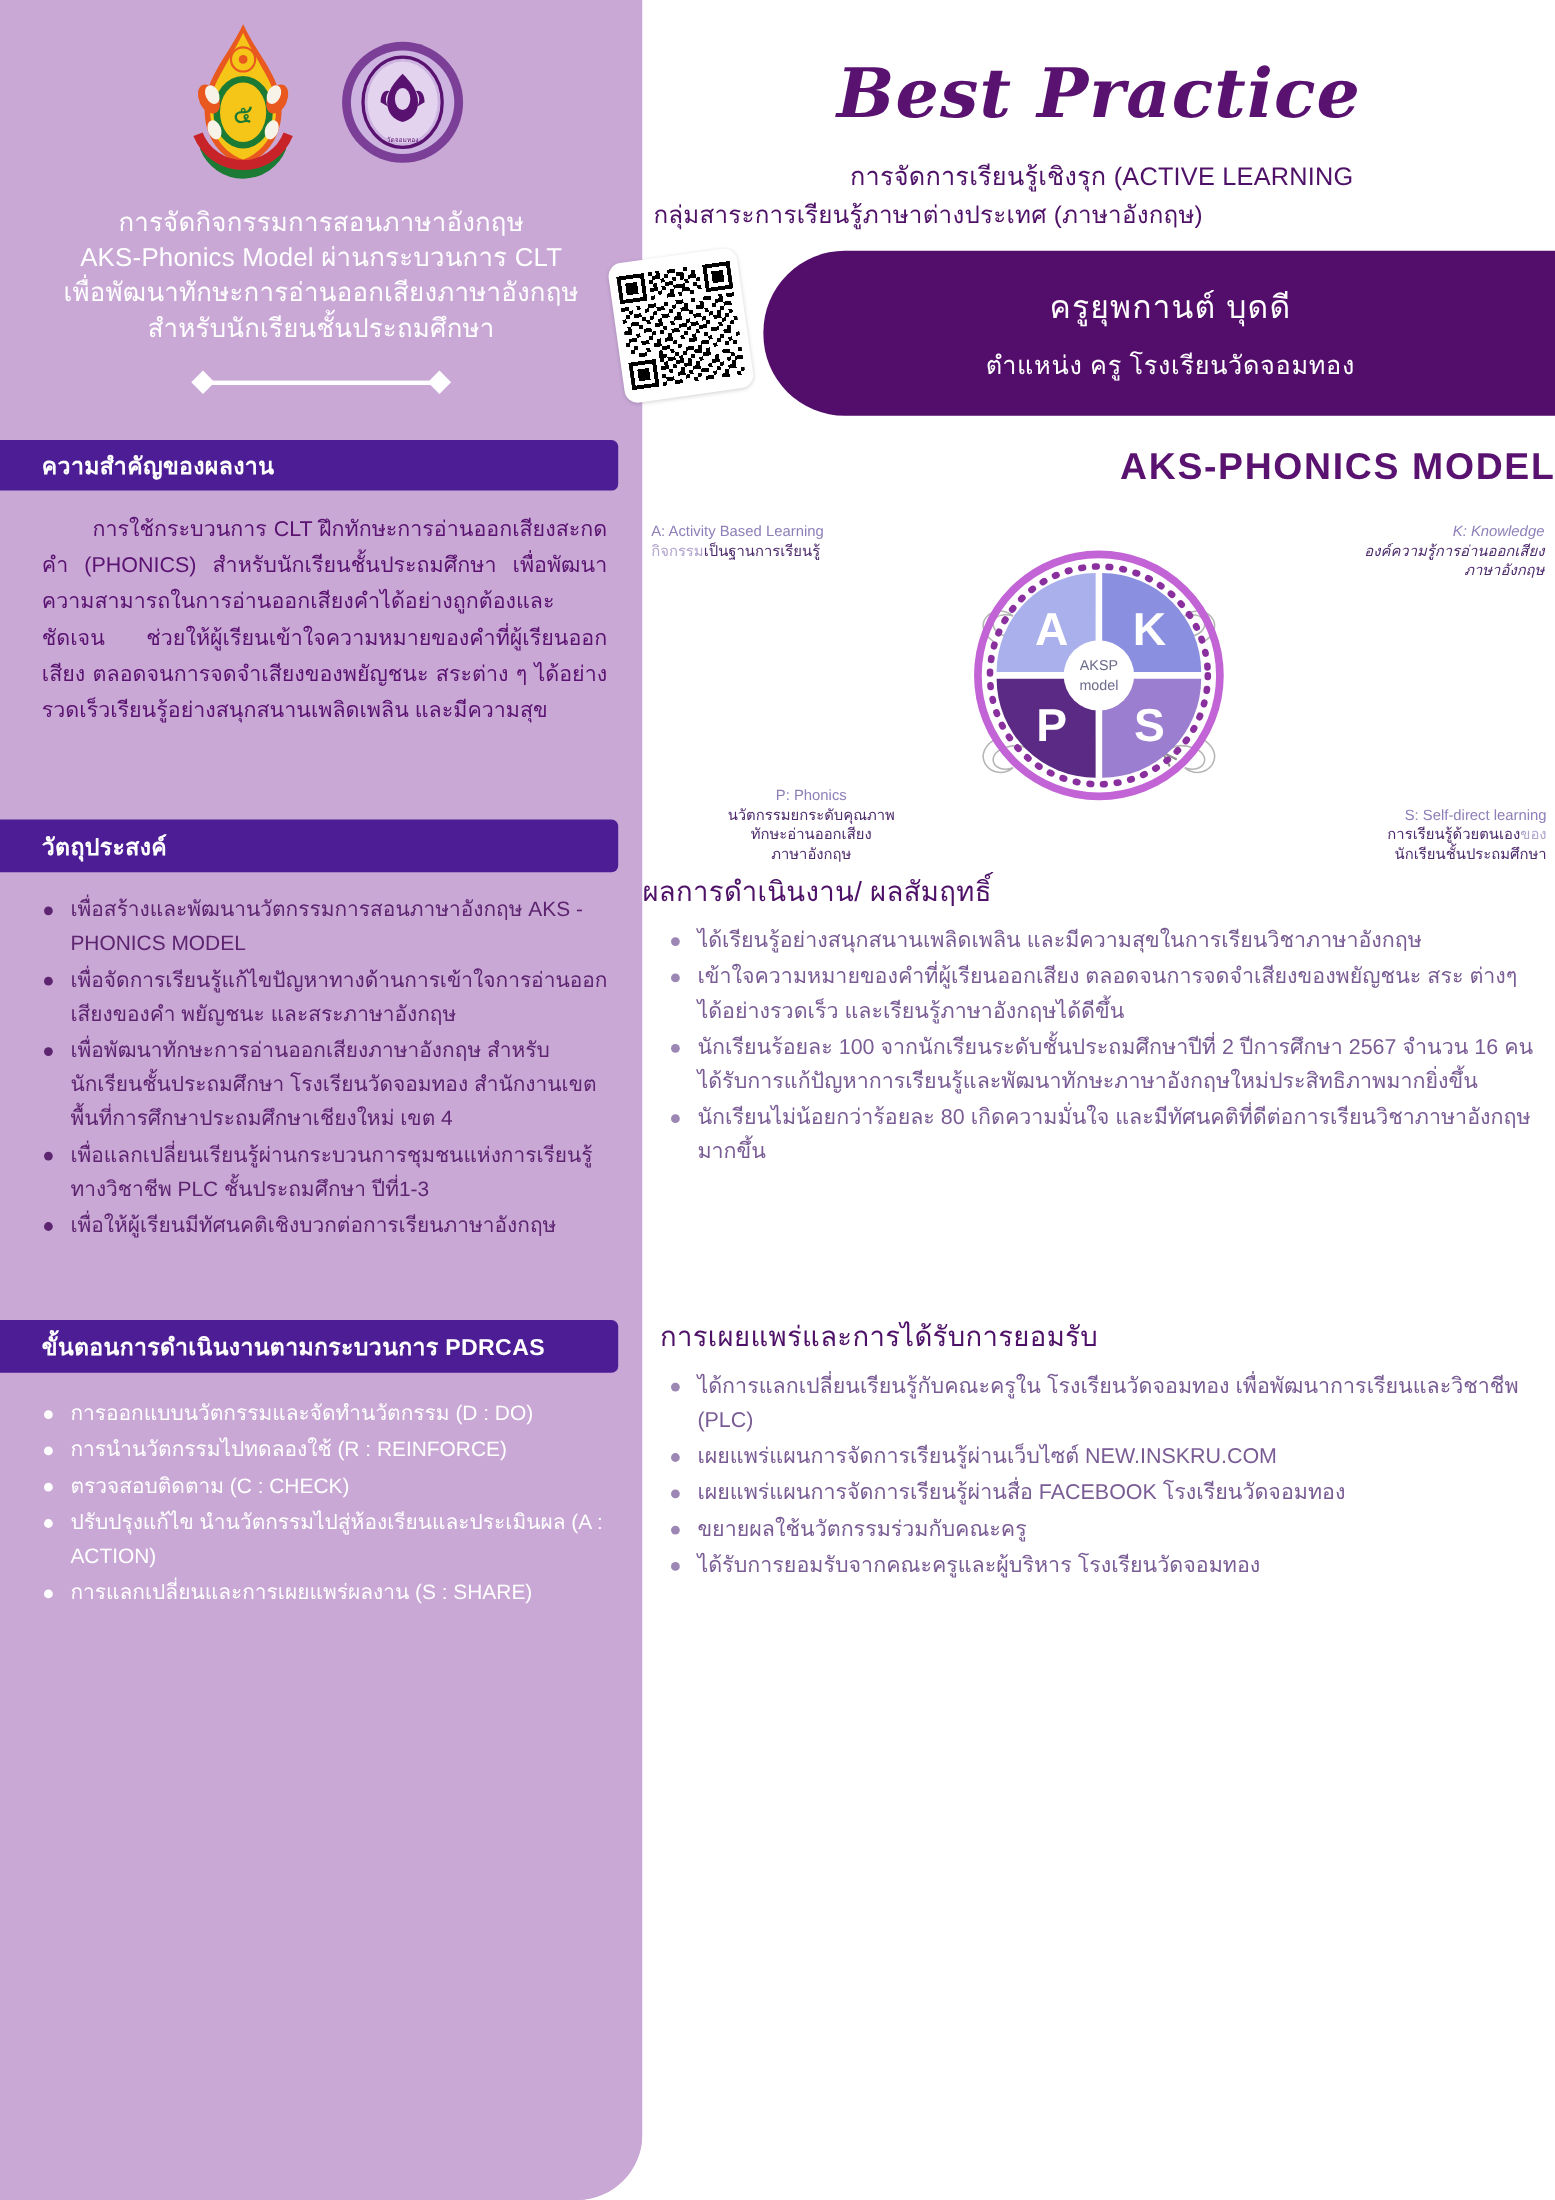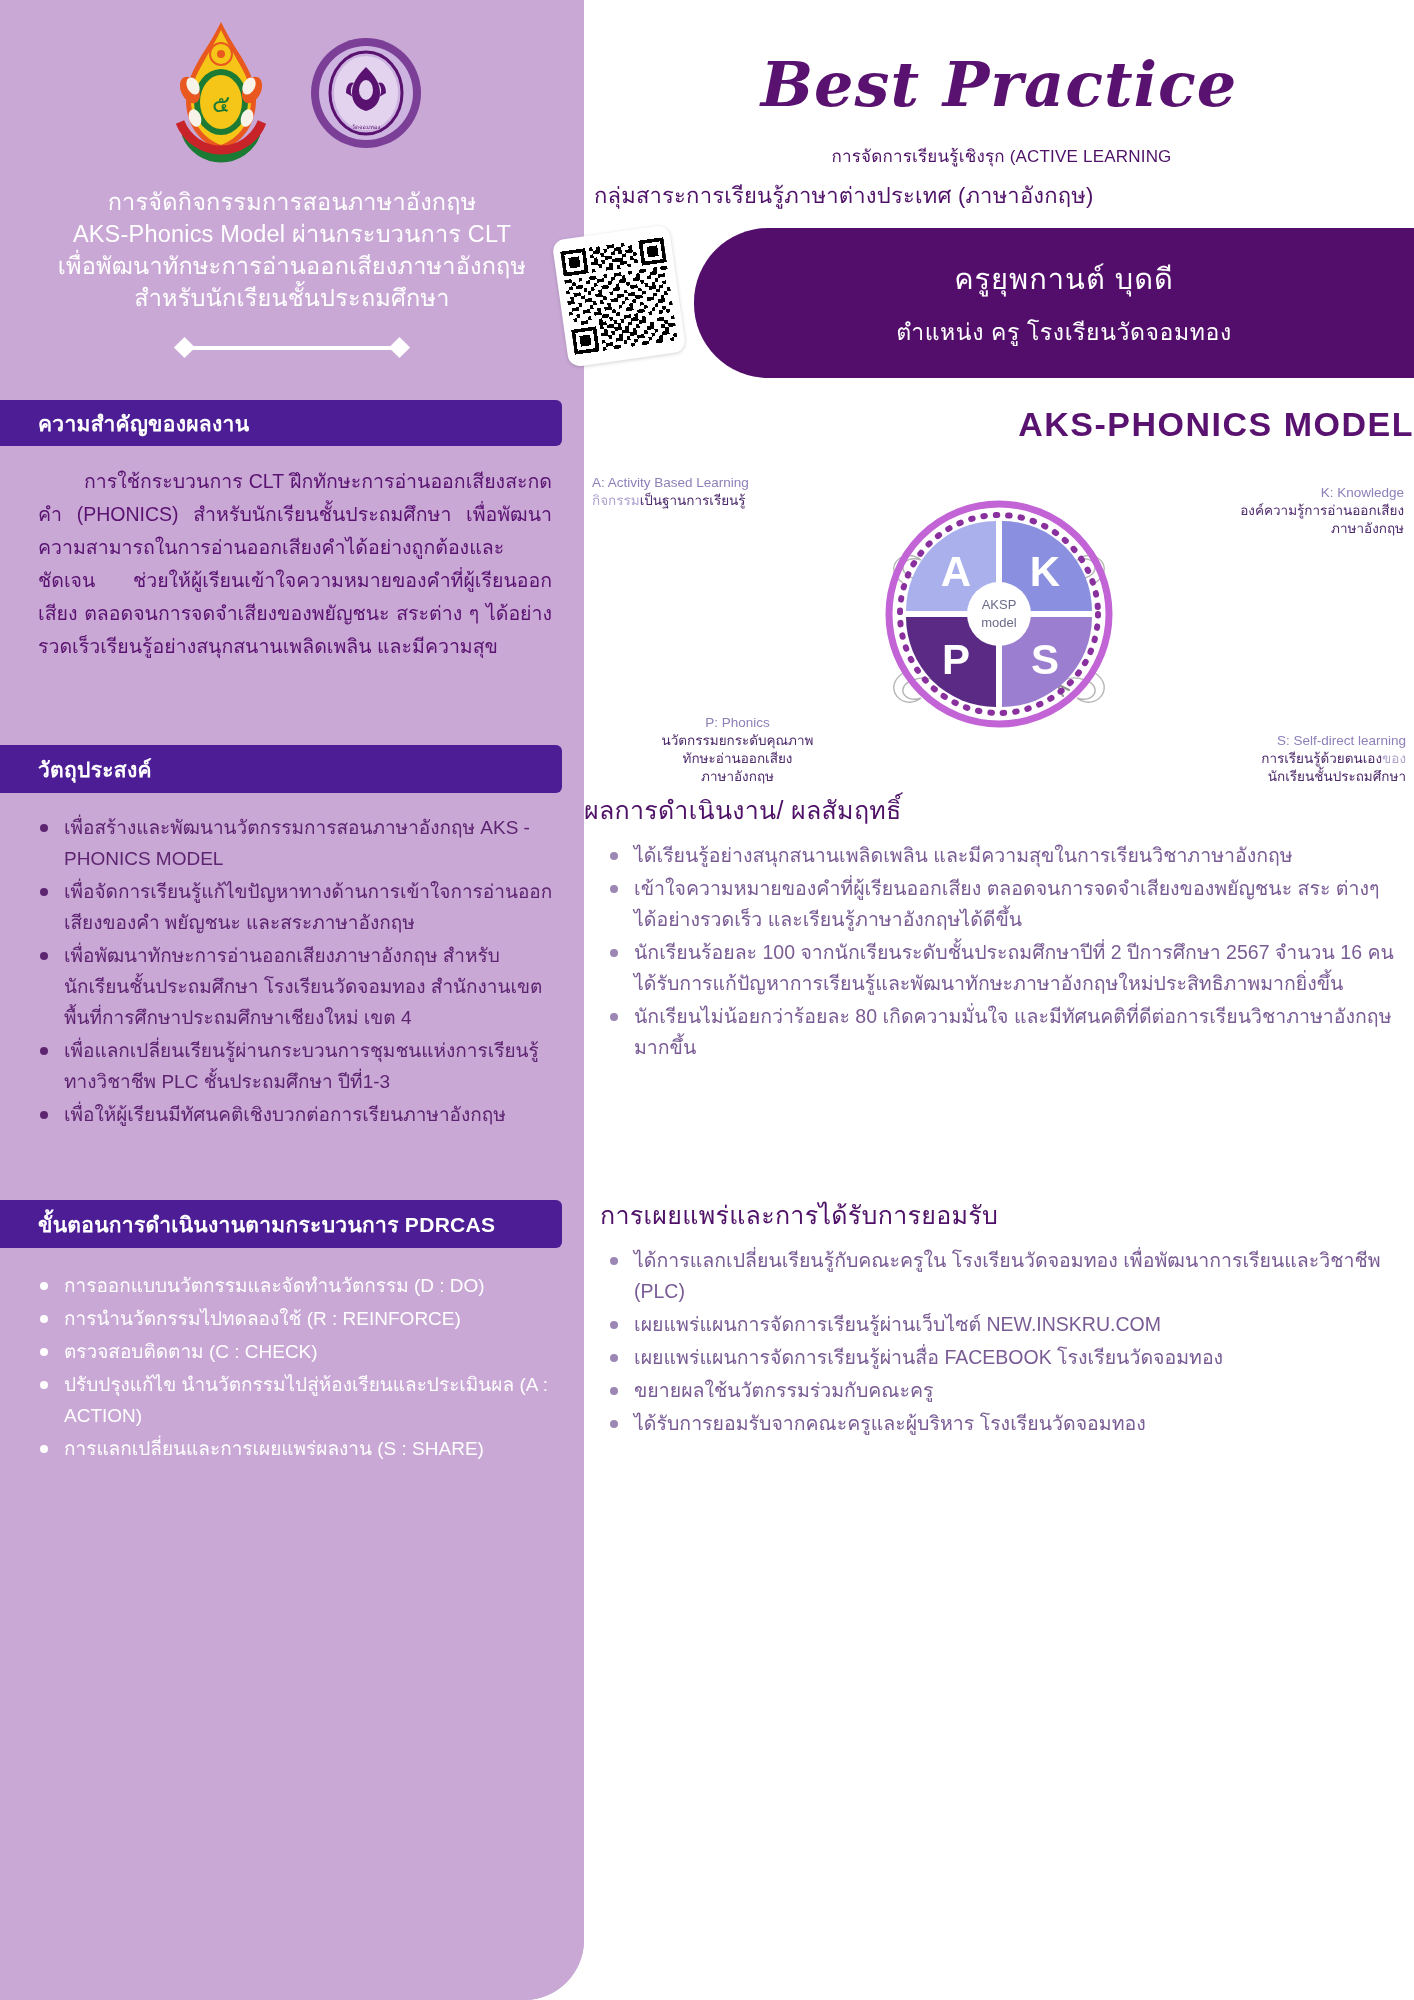--- a/index.html
+++ b/index.html
@@ -110,21 +110,21 @@
     text-align: center;
     color: #5a1270;
     font-family: "DejaVu Serif", serif;
     font-size: 62px;
     font-weight: bold;
     font-style: italic;
     letter-spacing: 1px;
   }
   #subtitle-1 {
     position: absolute; top: 142px; left: 10px; width: 815px;
-    text-align: center; color: #4e1167; font-size: 17px; letter-spacing: .2px;
+    text-align: center; color: #4e1167; font-size: 23px; letter-spacing: .2px;
   }
   #subtitle-2 {
     position: absolute; top: 178px; left: 10px; width: 815px;
     text-align: left; color: #4e1167; font-size: 22px; letter-spacing: .2px;
   }
 
   
   #qr-wrap {
     position: absolute; left: -24px; top: 232px;
     width: 118px; height: 128px;
@@ -157,21 +157,21 @@
   }
 
   
   #diagram { position: absolute; top: 460px; left: 0; width: 830px; height: 330px; }
 
   .dlabel { position: absolute; font-size: 13.5px; line-height: 18px; }
   .dlabel .en { color: #8e7fb8; display:block; }
   .dlabel .th { color: #4d2a6b; display:block; }
 
   #lbl-a { left: 8px; top: 14px; width: 230px; text-align: left; }
-  #lbl-k { right: 10px; top: 24px; width: 210px; text-align: right; }
+  #lbl-k { right: 10px; top: 14px; width: 210px; text-align: right; font-style: italic; }
   #lbl-p { left: 46px; bottom: 4px; width: 215px; text-align: center; }
   #lbl-s { right: 8px; bottom: 4px; width: 225px; text-align: right;}
 
   #wheel {
     position: absolute; left: 50%; top: 28px; transform: translateX(-50%);
     width: 252px; height: 252px;
   }
 
   
   #res-title {

